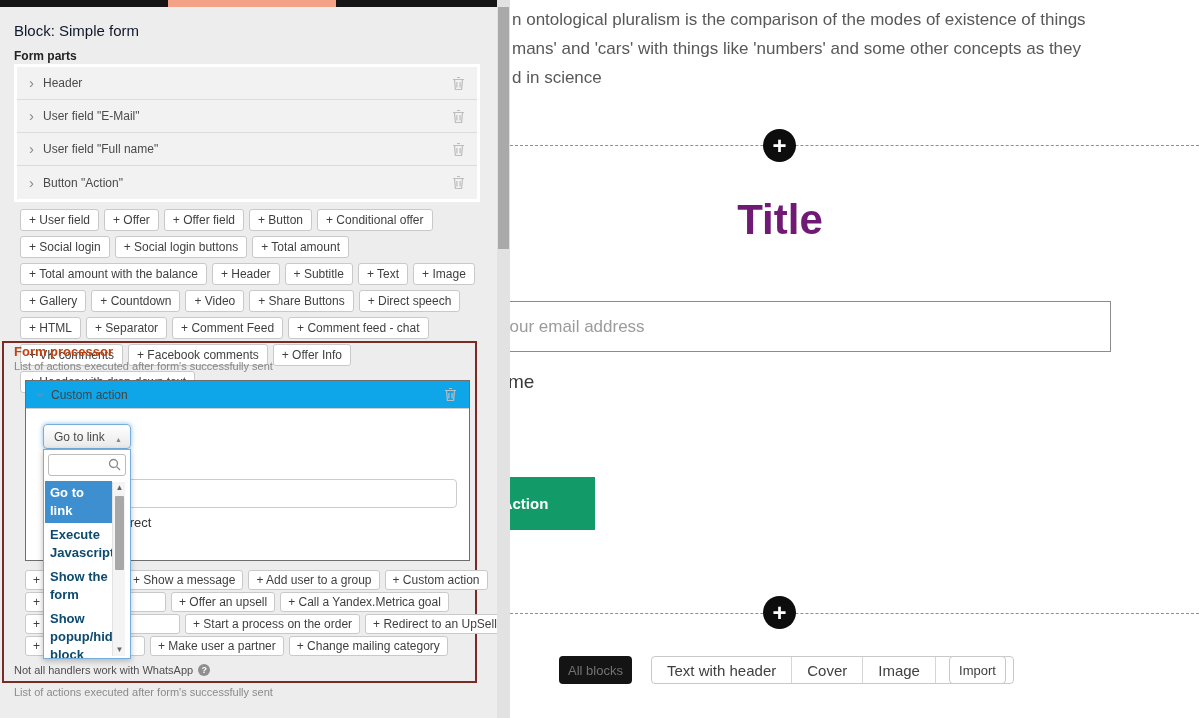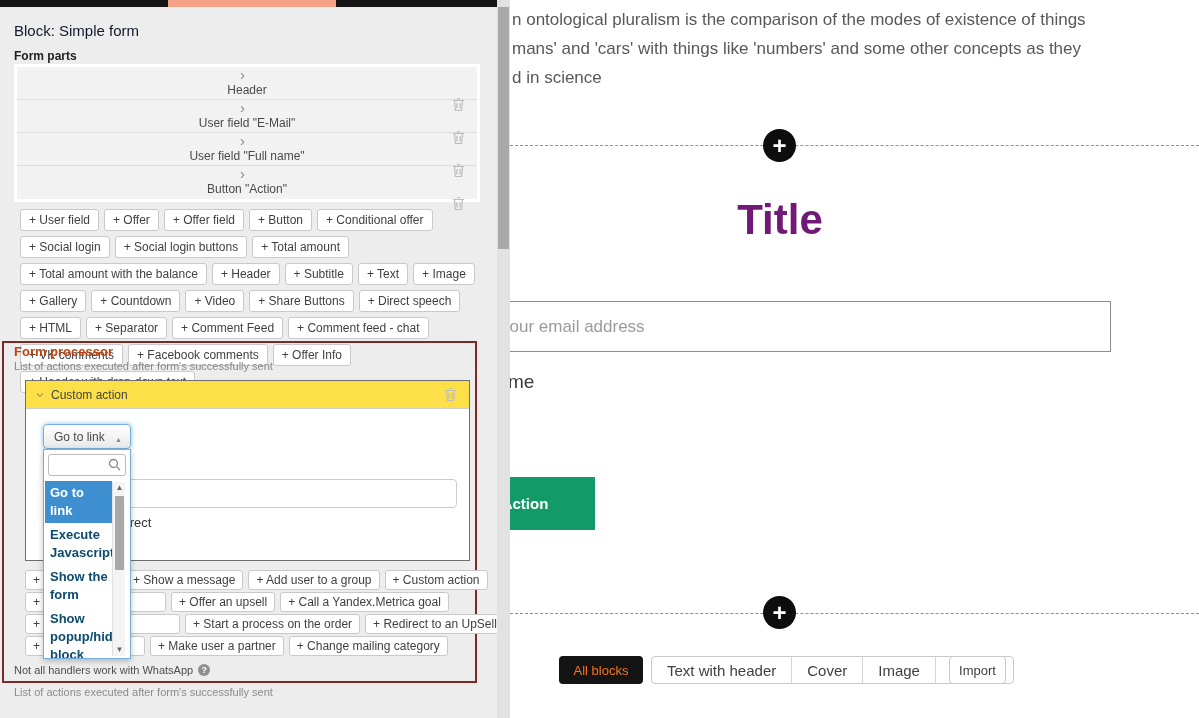--- a/index.html
+++ b/index.html
@@ -18,55 +18,55 @@
   .pluscircle::before{content:"+";color:#fff;font-size:24px;font-weight:bold;line-height:31px;display:block;text-align:center;}
   .plus1{left:763px;top:129px;}
   .plus2{left:763px;top:596px;}
   .canvas-title{left:510px;top:196px;width:540px;text-align:center;font-size:42px;font-weight:700;color:#701a75;}
   .cinput{left:440px;top:301px;width:671px;height:51px;border:1px solid #8c8c8c;background:#fff;font-size:17px;color:#444;font-family:"Liberation Sans",sans-serif;}
   .cinput::placeholder{color:#9b9b9b;opacity:1;}
   .email-input{padding-left:60px;}
   .name-input{top:405px;padding-left:74px;}
   .name-label{left:451px;top:371px;font-size:19px;color:#3a3a3a;}
   .action-btn{left:455px;top:477px;width:140px;height:53px;background:#129b68;border:none;color:#fff;font-size:15px;font-weight:700;cursor:pointer;font-family:"Liberation Sans",sans-serif;}
-  .tab-all{left:559px;top:656px;height:28px;width:84px;background:#141414;color:#f97316;border:none;border-radius:4px;font-size:13px;cursor:pointer;font-family:"Liberation Sans",sans-serif;}
+  .tab-all{left:559px;top:656px;height:28px;width:73px;background:#141414;color:#737373;border:none;border-radius:4px;font-size:13px;cursor:pointer;font-family:"Liberation Sans",sans-serif;}
   .tab-group{left:651px;top:656px;height:28px;display:flex;background:#fff;border:1px solid #c9c9c9;border-radius:4px;}
   .seg{padding:0 15px;font-size:15px;color:#404040;background:none;border:none;border-left:1px solid #d6d6d6;cursor:pointer;white-space:nowrap;font-family:"Liberation Sans",sans-serif;}
   .seg:first-of-type{border-left:none;}
   .tab-import{left:949px;top:656px;width:57px;height:28px;background:#fff;border:1px solid #c9c9c9;border-radius:4px;font-size:13px;color:#3d3d3d;cursor:pointer;font-family:"Liberation Sans",sans-serif;}
 
   
   .vstrip{left:497px;top:0;width:13px;height:718px;background:#e2e2e2;z-index:20;}
   .vthumb{position:absolute;left:1px;top:7px;width:11px;height:242px;background:#a9a9a9;}
 
   
   .panel{left:0;top:0;width:497px;height:718px;background:#ededed;z-index:10;}
   .panel .abs{position:absolute;}
   .topbar{left:0;top:0;width:497px;height:7px;background:#151515;}
   .topbar-accent{left:168px;top:0;width:168px;height:7px;background:#f4a287;}
   .block-title{left:14px;top:22px;font-size:15px;color:#0f172a;}
   .section-label{left:14px;top:49px;font-size:12px;font-weight:bold;color:#222;}
 
   .fp-rows{left:14px;top:64px;width:466px;background:#ffffff;padding:3px;}
-  .fp-row{height:33px;background:#f2f2f2;border-bottom:1px solid #dcdcdc;display:flex;align-items:center;padding:0 12px;cursor:pointer;flex-direction:column;}
+  .fp-row{height:33px;background:#f2f2f2;border-bottom:1px solid #dcdcdc;display:flex;align-items:center;padding:0 12px;cursor:pointer;}
   .fp-row:last-of-type{border-bottom:none;}
   .chev::before{content:"\203A";color:#8a8a8a;font-size:15px;}
   .chev{margin-right:9px;line-height:1;}
   .chev-down{display:inline-block;transform:rotate(90deg);margin-right:0;}
   .fp-label{font-size:12px;color:#4a4a4a;}
   .trash{margin-left:auto;background:none;border:none;padding:0;cursor:pointer;line-height:0;}
 
   .pbtns{left:20px;top:209px;width:462px;display:flex;flex-wrap:wrap;gap:5px 5px;}
   .pbtn{font-size:12px;color:#3f3f3f;background:#fff;border:1px solid #c9c9c9;border-radius:3px;padding:3px 8px;white-space:nowrap;cursor:pointer;font-family:"Liberation Sans",sans-serif;}
 
   .fproc{left:2px;top:341px;width:475px;height:342px;border:2px solid #7b2a26;}
   .fproc-title{left:14px;top:344px;font-size:13px;font-weight:bold;color:#c2410c;}
   .fproc-sub{left:14px;top:360px;font-size:11px;color:#878787;}
   .acard{left:25px;top:380px;width:445px;height:181px;background:#fff;border:1px solid #6e6e6e;}
-  .acard-head{height:28px;background:#fde047;border-bottom:1px solid #cfcfcf;display:flex;align-items:center;padding:0 12px;cursor:pointer;justify-content:space-between;}
+  .acard-head{height:28px;background:#0ea5e9;border-bottom:1px solid #cfcfcf;display:flex;align-items:center;padding:0 12px;cursor:pointer;justify-content:space-between;}
   .acard-title{font-size:12px;color:#444;margin-left:8px;}
   .ainput{left:43px;top:479px;width:414px;height:29px;border:1px solid #ccc;border-radius:4px;background:#fff;z-index:5;}
   .partial-label{left:103px;top:515px;font-size:13px;color:#333;z-index:6;}
 
   .hrow{display:flex;gap:5px;position:absolute;left:25px;}
   .hrow1{top:570px;} .hrow2{top:592px;} .hrow3{top:614px;} .hrow4{top:636px;}
   .hrow .pbtn{padding:2px 7px;}
   .hrow1 .pbtn:first-of-type{min-width:95px;text-align:left;}
   .hrow2 .pbtn:first-of-type{min-width:141px;text-align:left;}
   .hrow3 .pbtn:first-of-type{min-width:155px;text-align:left;}

